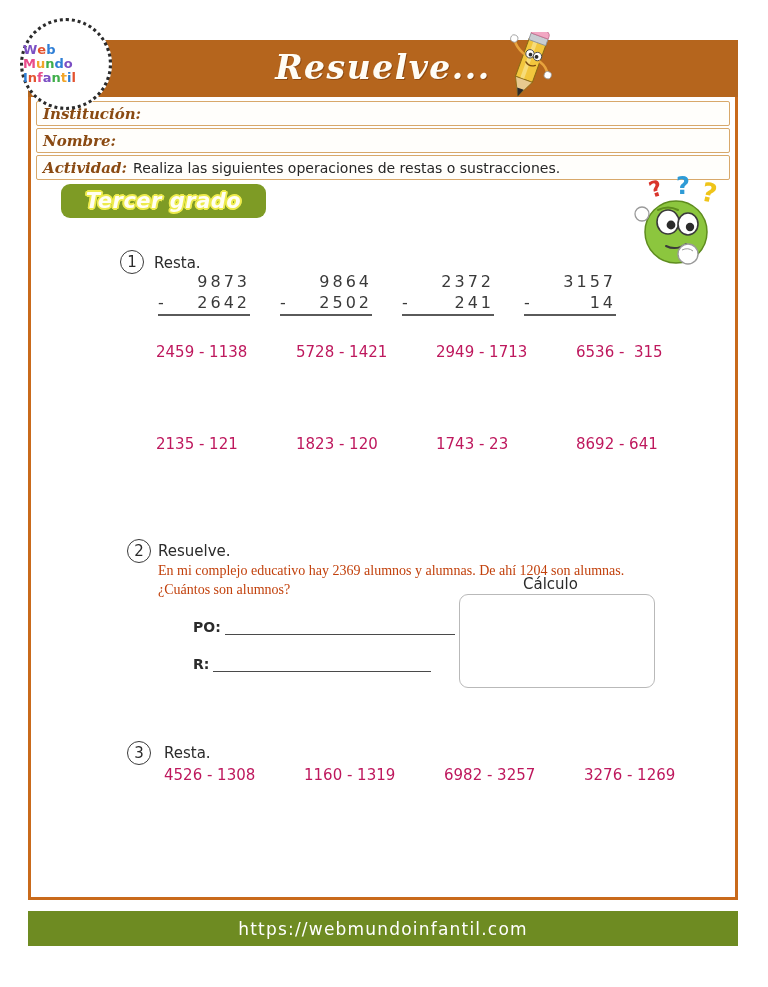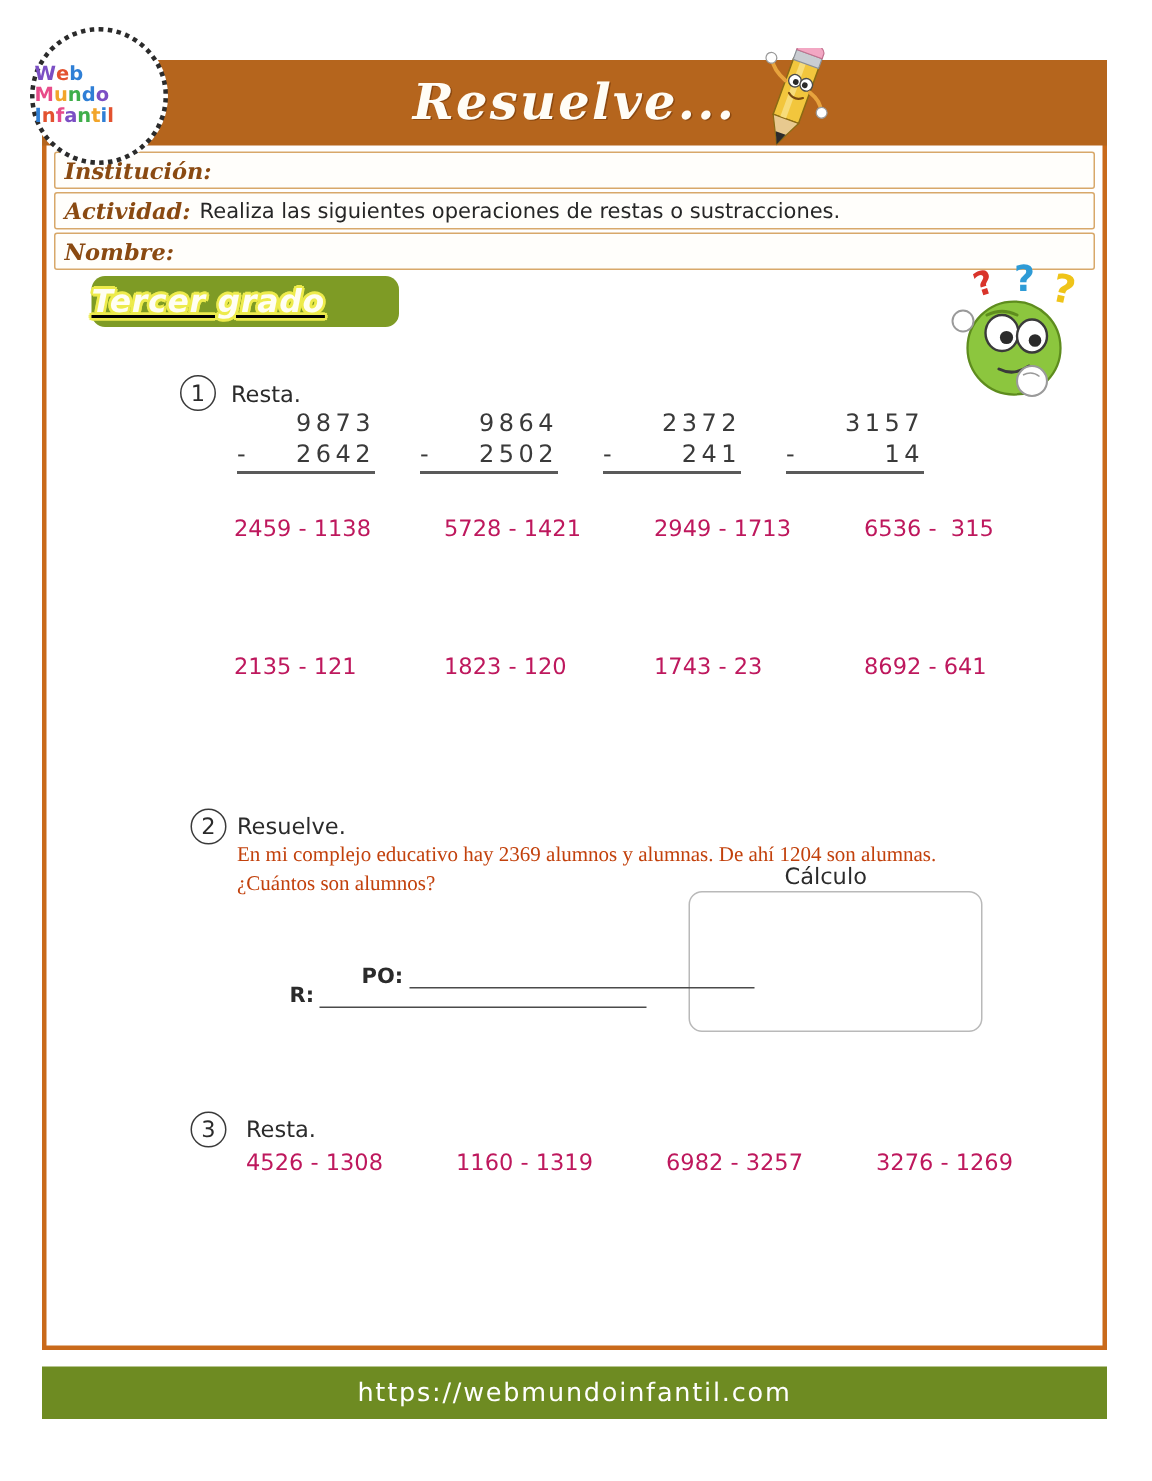--- a/index.html
+++ b/index.html
@@ -137,22 +137,21 @@
   .grade-badge {
     position: absolute;
     left: 33px;
     top: 166px;
     width: 205px;
     height: 34px;
     background: #7E9B25;
     border-radius: 9px;
     display: flex;
     align-items: center;
-    justify-content: flex-start;
-    text-decoration: underline;
+    justify-content: center;
   }
   .grade-text {
     font-family: "DejaVu Sans", sans-serif;
     font-weight: bold;
     font-style: italic;
     font-size: 21px;
     color: #FFFEF2;
     letter-spacing: 0.5px;
     text-shadow:
       -1.4px -1.4px 0 #EDEB4C, 1.4px -1.4px 0 #EDEB4C,
@@ -329,26 +328,26 @@
       <span style="color:#2F7FD6">I</span><span style="color:#E3522F">n</span><span style="color:#E84C8A">f</span><span style="color:#7B4FC4">a</span><span style="color:#3FAE4A">n</span><span style="color:#F2A52A">t</span><span style="color:#2F7FD6">i</span><span style="color:#E3522F">l</span>
     </div>
   </div>
 
   <div class="form-rows">
     <div class="form-row">
       <span class="form-label">Institución:</span>
       <span class="form-value"></span>
     </div>
     <div class="form-row">
+      <span class="form-label">Nombre:</span>
+      <span class="form-value"></span>
+    </div>
+    <div class="form-row">
       <span class="form-label">Actividad:</span>
       <span class="form-value">Realiza las siguientes operaciones de restas o sustracciones.</span>
-    </div>
-    <div class="form-row">
-      <span class="form-label">Nombre:</span>
-      <span class="form-value"></span>
     </div>
   </div>
 
   <div class="grade-badge">
     <span class="grade-text">Tercer grado</span>
   </div>
 
   <svg class="thinker" viewBox="0 0 110 100">
 
     <text x="24" y="28" font-family="DejaVu Sans, sans-serif" font-size="22" font-weight="bold" fill="#D9342B" transform="rotate(-18 24 28)">?</text>
@@ -409,21 +408,21 @@
     <span class="hitem" style="width:140px">8692 - 641</span>
   </div>
 
   <div class="ex-num" style="left:99px; top:521px;">2</div>
   <div class="ex-title" style="left:130px; top:524px;">Resuelve.</div>
   <div class="word-text" style="left:130px; top:543px;">En mi complejo educativo hay 2369 alumnos y alumnas. De ahí 1204 son alumnas. ¿Cuántos son alumnos?</div>
 
   <div class="calc-label" style="left:495px; top:557px;">Cálculo</div>
   <div class="calc-box" style="left:431px; top:576px; width:196px; height:94px;"></div>
 
-  <div class="ans-row" style="left:165px; top:625px;margin-left:48px;">
+  <div class="ans-row" style="left:165px; top:601px;">
     <span class="ans-label">PO:</span>
     <span class="ans-line" style="width:230px;"></span>
   </div>
   <div class="ans-row" style="left:165px; top:638px;">
     <span class="ans-label">R:</span>
     <span class="ans-line" style="width:218px;"></span>
   </div>
 
   <div class="ex-num" style="left:99px; top:723px;">3</div>
   <div class="ex-title" style="left:136px; top:726px;">Resta.</div>

